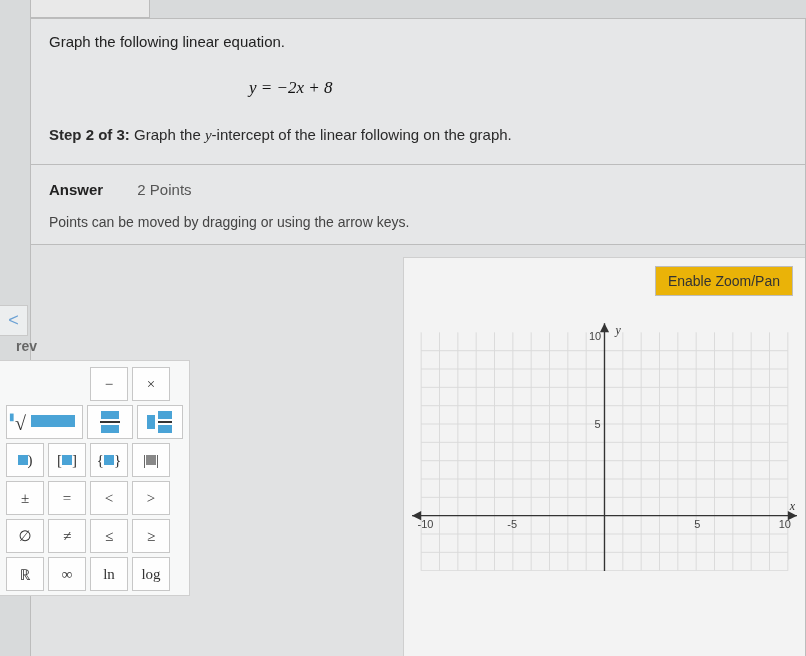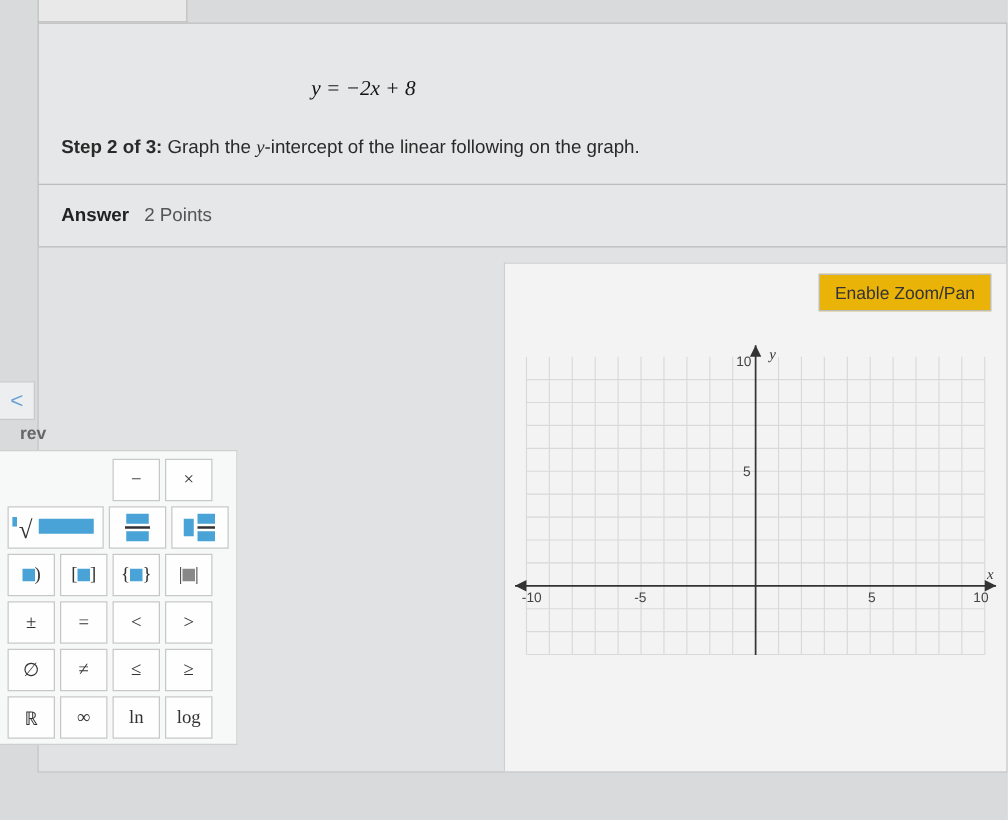--- a/index.html
+++ b/index.html
@@ -45,21 +45,21 @@
       margin-top: 28px;
       font-size: 15px;
     }
     .step-line b { font-weight: 700; }
     .step-line .yi { font-style: italic; font-family: "Times New Roman", serif; }
     .answer-bar {
       border-top: 1px solid #bcbcbc;
       padding: 16px 18px;
       font-size: 15px;
     }
-    .answer-bar .alabel { font-weight: 700; margin-right: 8px; color:#222; }
+    .answer-bar .alabel { font-weight: 700; margin-right: 30px; color:#222; }
     .answer-bar .pts { color: #555; font-weight:400; }
     .hint-row {
       padding: 0 18px 14px 18px;
       font-size: 14px;
       color: #444;
     }
     .workspace {
       position: relative;
       border-top: 1px solid #bcbcbc;
       background: #e1e2e3;
@@ -149,34 +149,36 @@
     .sq { display:inline-block; width:10px; height:10px; background:#4aa3d6; }
     .sq-g { display:inline-block; width:10px; height:10px; background:#888; }
   </style>
 </head>
 <body>
 
 <div class="top-stub"></div>
 
 <div class="question-panel">
   <div class="q-inner">
+    <div class="instr">Graph the following linear equation.</div>
     <div class="equation">
       <span>y = −2x + 8</span>
     </div>
     <div class="step-line">
       <b>Step 2 of 3:</b>
       <span>Graph the </span><span class="yi">y</span><span>-intercept of the linear following on the graph.</span>
     </div>
   </div>
 
   <div class="answer-bar">
     <span class="alabel">Answer</span>
     <span class="pts">2 Points</span>
   </div>
 
+  <div class="hint-row">Points can be moved by dragging or using the arrow keys.</div>
 
   <div class="workspace">
     <div class="plot-region">
       <button class="zoom-btn">Enable Zoom/Pan</button>
       <svg class="grid-svg" viewBox="0 0 420 280" preserveAspectRatio="xMidYMin meet">
 
         <g stroke="#d9d9d9" stroke-width="1">
           <line x1="10" y1="20" x2="10" y2="280"></line>
             <line x1="30" y1="20" x2="30" y2="280"></line>
             <line x1="50" y1="20" x2="50" y2="280"></line>

